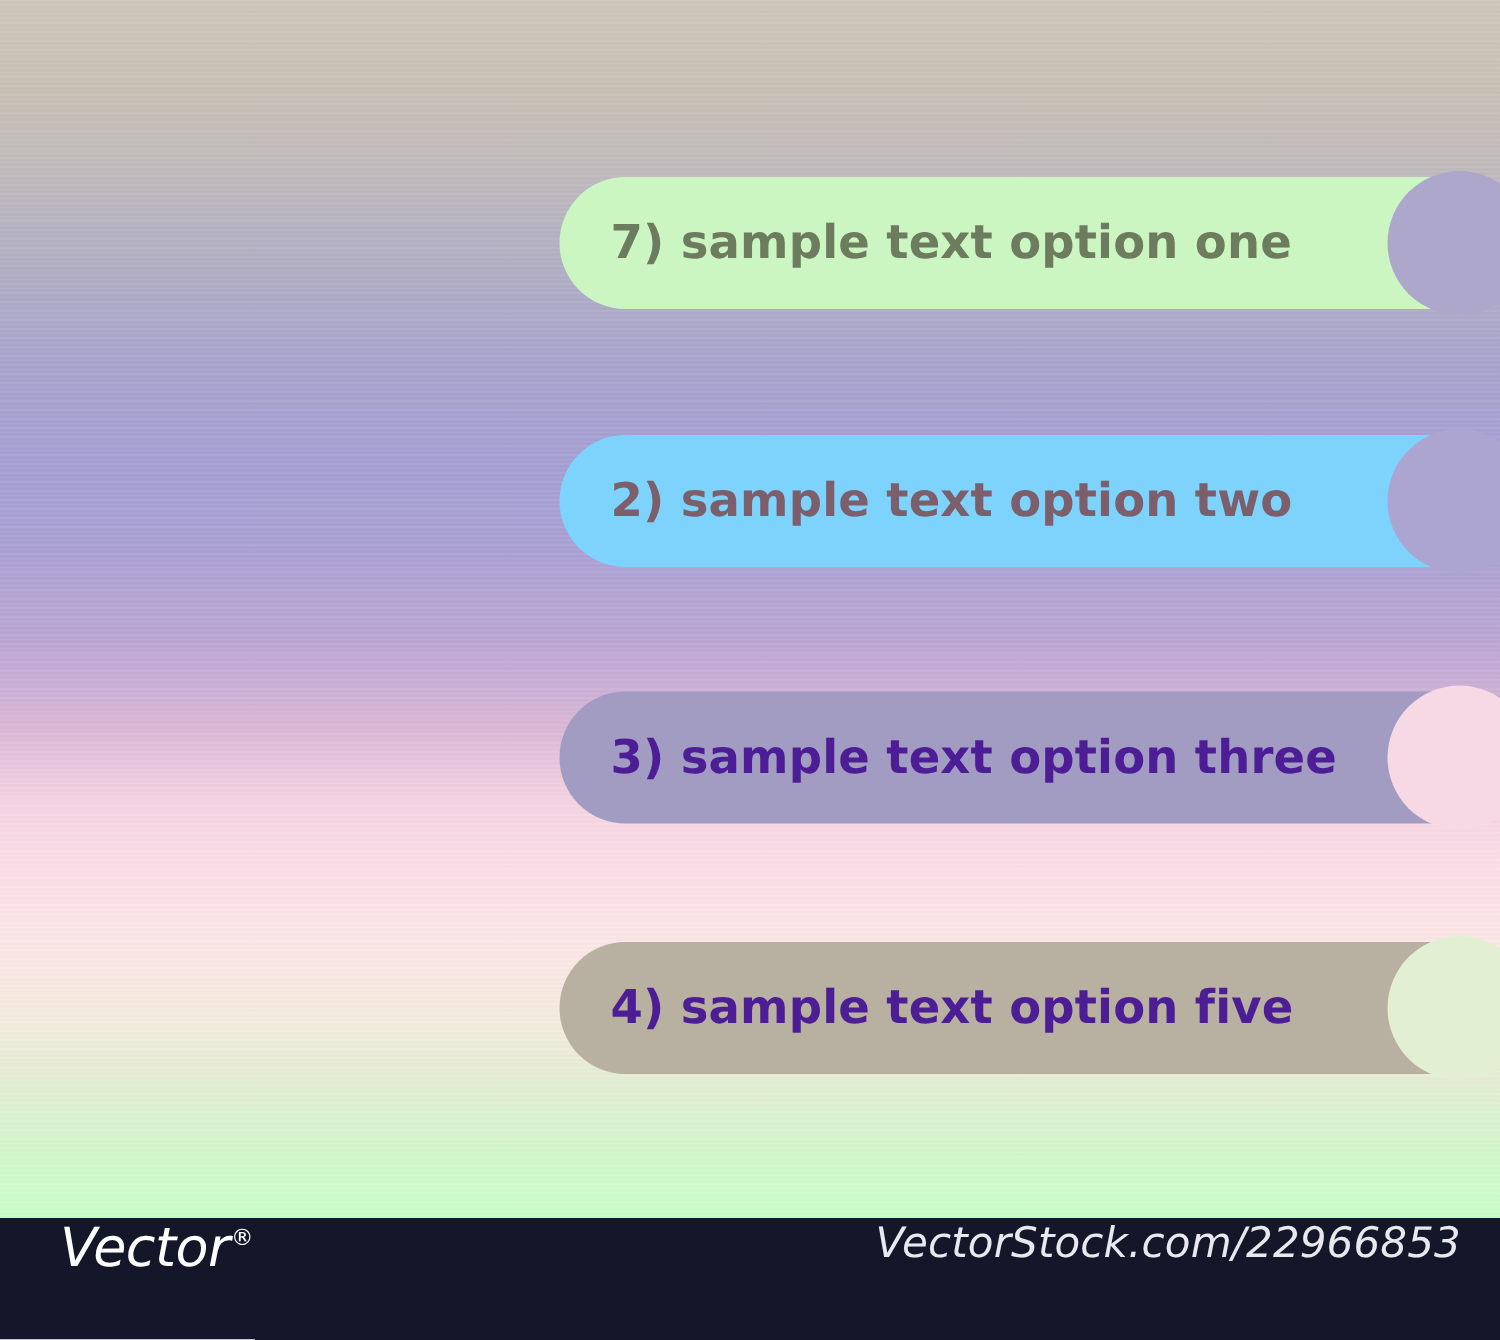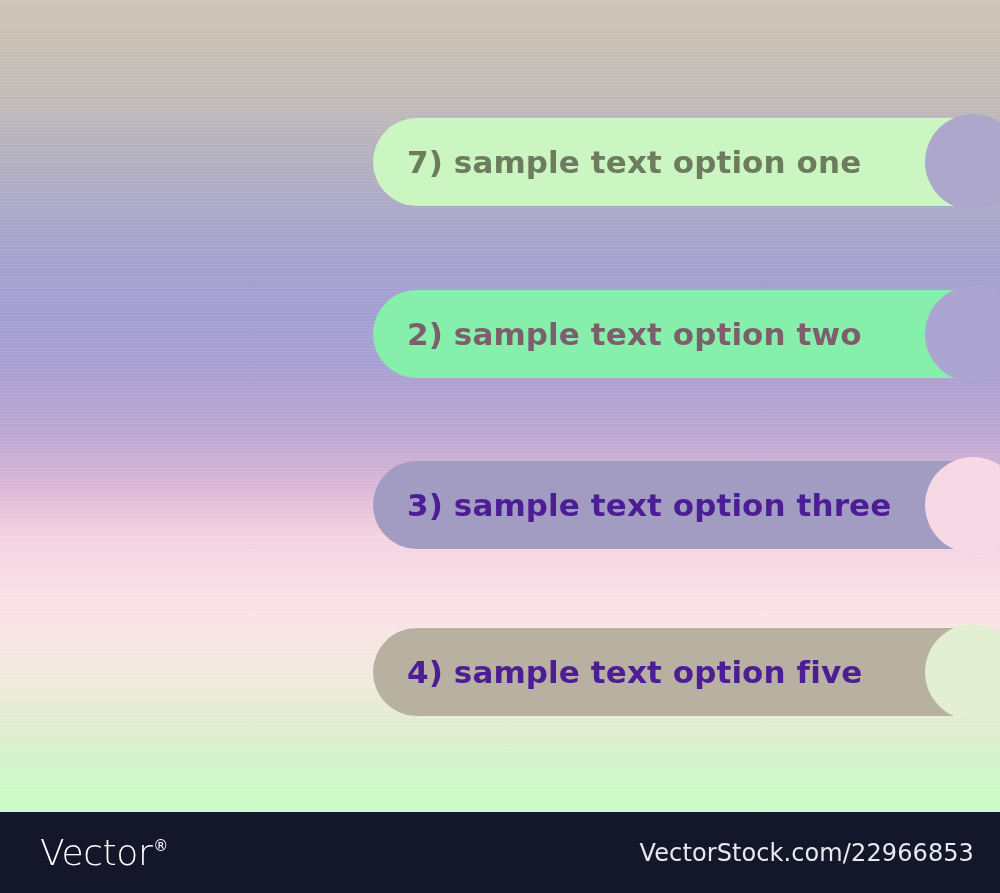--- a/index.html
+++ b/index.html
@@ -111,24 +111,25 @@
 
   
   .footer-bar {
     position: absolute;
     left: 0;
     top: 812px;
     width: 1000px;
     height: 81px;
     background: #14162a;
     display: flex;
-    align-items: center;
+    align-items: flex-start;
     justify-content: space-between;
     box-sizing: border-box;
     padding: 0 26px 0 40px;
+    font-style: italic;
   }
   .wordmark {
     color: #ffffff;
     font-family: "DejaVu Sans", sans-serif;
     font-size: 36px;
     letter-spacing: -0.4px;
     display: flex;
     align-items: baseline;
   }
   .wordmark-light { font-weight: 300; }
@@ -136,38 +137,38 @@
   .wordmark-reg {
     font-size: 15px;
     font-weight: normal;
     position: relative;
     top: -14px;
     left: 1px;
   }
   .footer-url {
     color: #e8e8ef;
     font-family: "DejaVu Sans", sans-serif;
-    font-size: 24px;
+    font-size: 28px;
     letter-spacing: 0.1px;
   }
 </style>
 </head>
 <body>
 
 <div id="artboard">
 
   <div class="bg-gradient"></div>
   <div class="bg-noise"></div>
 
   <div class="banner" id="banner-1" style="background: rgb(204, 246, 193);">
     <span class="banner-label" style="color: rgb(109, 124, 95);">7) sample text option one</span>
   </div>
   <div class="banner-notch" id="notch-1" style="background: rgb(173, 167, 204);"></div>
 
-  <div class="banner" id="banner-2" style="background: #86efac;">
+  <div class="banner" id="banner-2" style="background: #7dd3fc;">
     <span class="banner-label" style="color: rgb(125, 95, 108);">2) sample text option two</span>
   </div>
   <div class="banner-notch" id="notch-2" style="background: rgb(172, 165, 210);"></div>
 
   <div class="banner" id="banner-3" style="background: rgb(162, 156, 194);">
     <span class="banner-label" style="color: #4c1d95;">3) sample text option three</span>
   </div>
   <div class="banner-notch" id="notch-3" style="background: rgb(247, 217, 229);"></div>
 
   <div class="banner" id="banner-4" style="background: rgb(184, 176, 160);">

